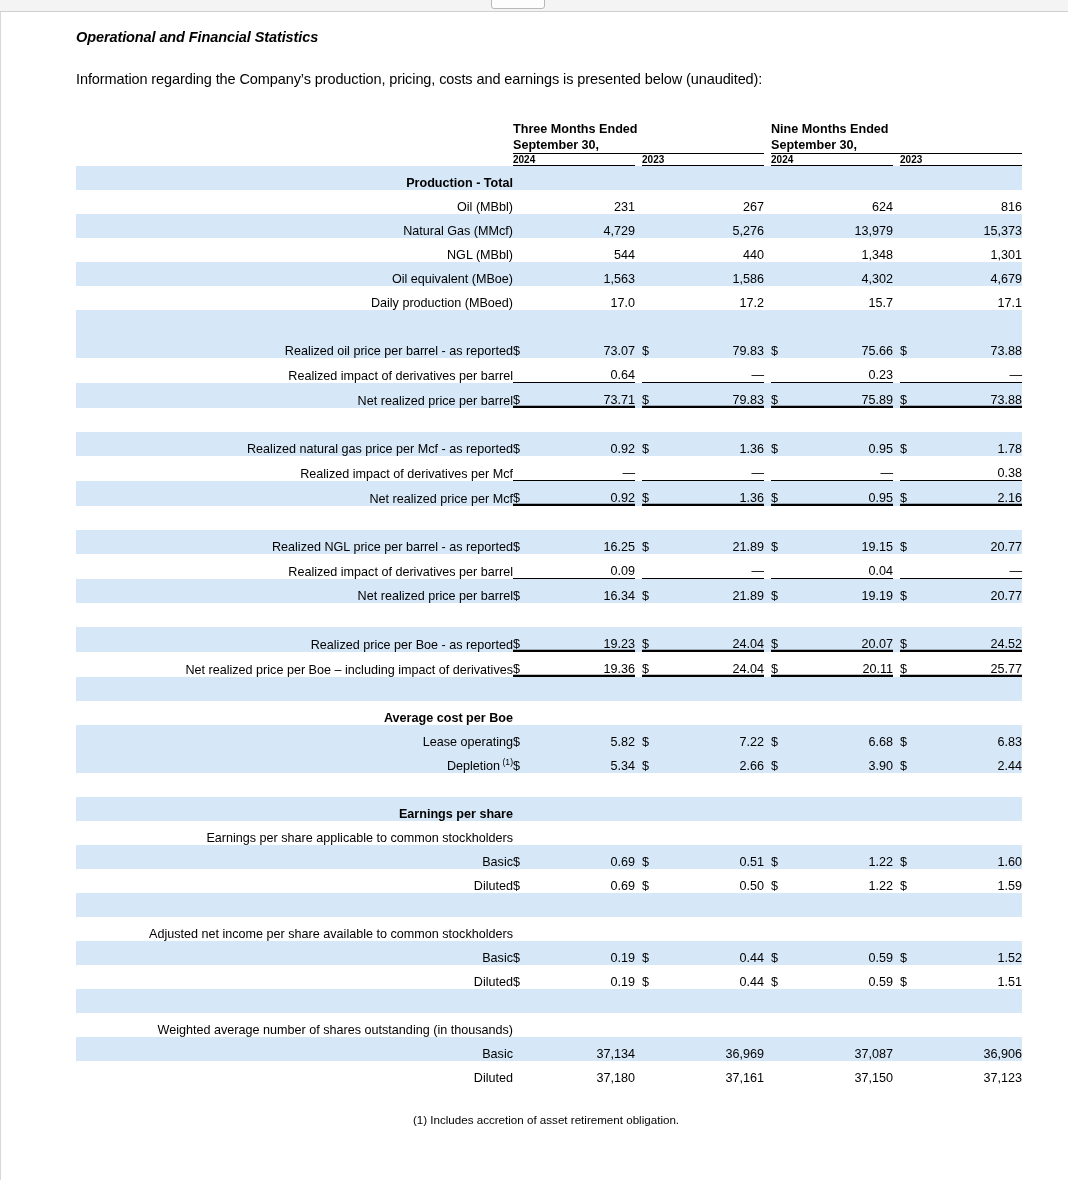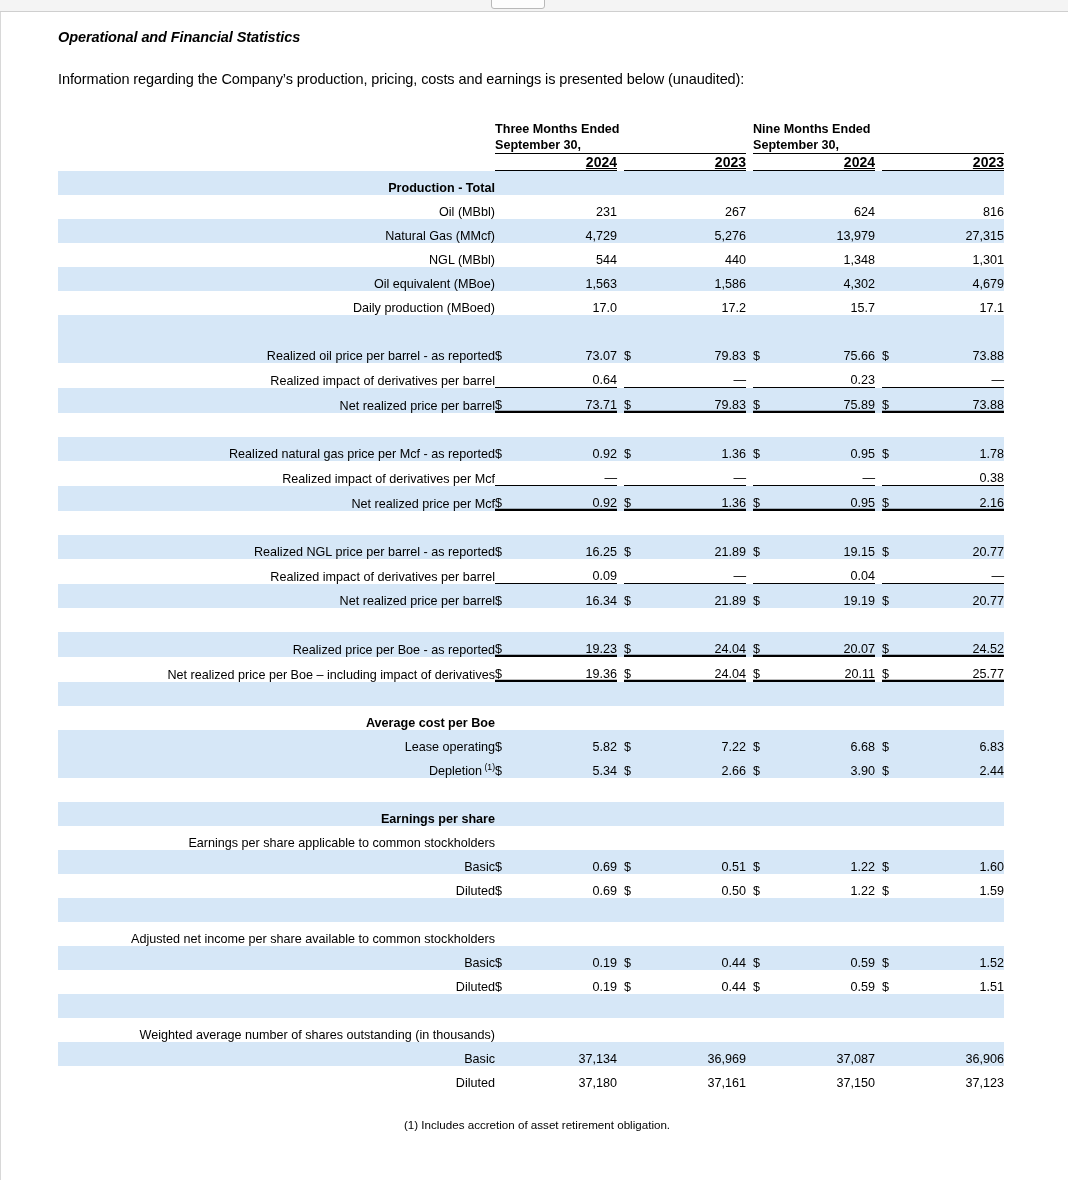--- a/index.html
+++ b/index.html
@@ -46,21 +46,21 @@
   }
   
   #doc {
     position: absolute;
     top: 12px;
     left: 0;
     width: 1068px;
     padding: 0;
   }
   #doc-inner {
-    padding-left: 58px;
+    padding-left: 76px;
     padding-right: 55px;
     padding-top: 8px;
   }
   #section-title {
     font-size: 14.5px;
     font-weight: bold;
     font-style: italic;
     letter-spacing: -0.1px;
     margin: 9px 0 0 0;
   }
@@ -119,27 +119,26 @@
   .hdr-group {
     text-align: left;
     font-weight: bold;
     font-size: 12.6px;
     vertical-align: bottom;
     padding-bottom: 4px;
     line-height: 1.25;
   }
   .hdr-rule-top { border-bottom: 1.6px solid #000; }
   .hdr-year {
-    text-align: right;
+    text-align: left;
     font-weight: bold;
-    font-size: 14px;
+    font-size: 10px;
     padding-top: 4px;
     padding-bottom: 4px;
     border-bottom: 1.6px solid #000;
-    text-decoration: underline;
   }
 
   sup.fn {
     font-size: 8.6px;
     vertical-align: super;
     line-height: 0;
   }
   #footnote {
     font-size: 11.6px;
     margin-top: 28px;
@@ -232,21 +231,21 @@
             <td class="cur hl"></td>
             <td class="val hl">4,729</td>
             <td class="gap hl"></td>
             <td class="cur hl"></td>
             <td class="val hl">5,276</td>
             <td class="gap hl"></td>
             <td class="cur hl"></td>
             <td class="val hl">13,979</td>
             <td class="gap hl"></td>
             <td class="cur hl"></td>
-            <td class="val hl">27,315</td>
+            <td class="val hl">15,373</td>
           </tr>
           <tr class="row">
             <td class="label">NGL (MBbl)</td>
             <td class="cur"></td>
             <td class="val">544</td>
             <td class="gap"></td>
             <td class="cur"></td>
             <td class="val">440</td>
             <td class="gap"></td>
             <td class="cur"></td>

